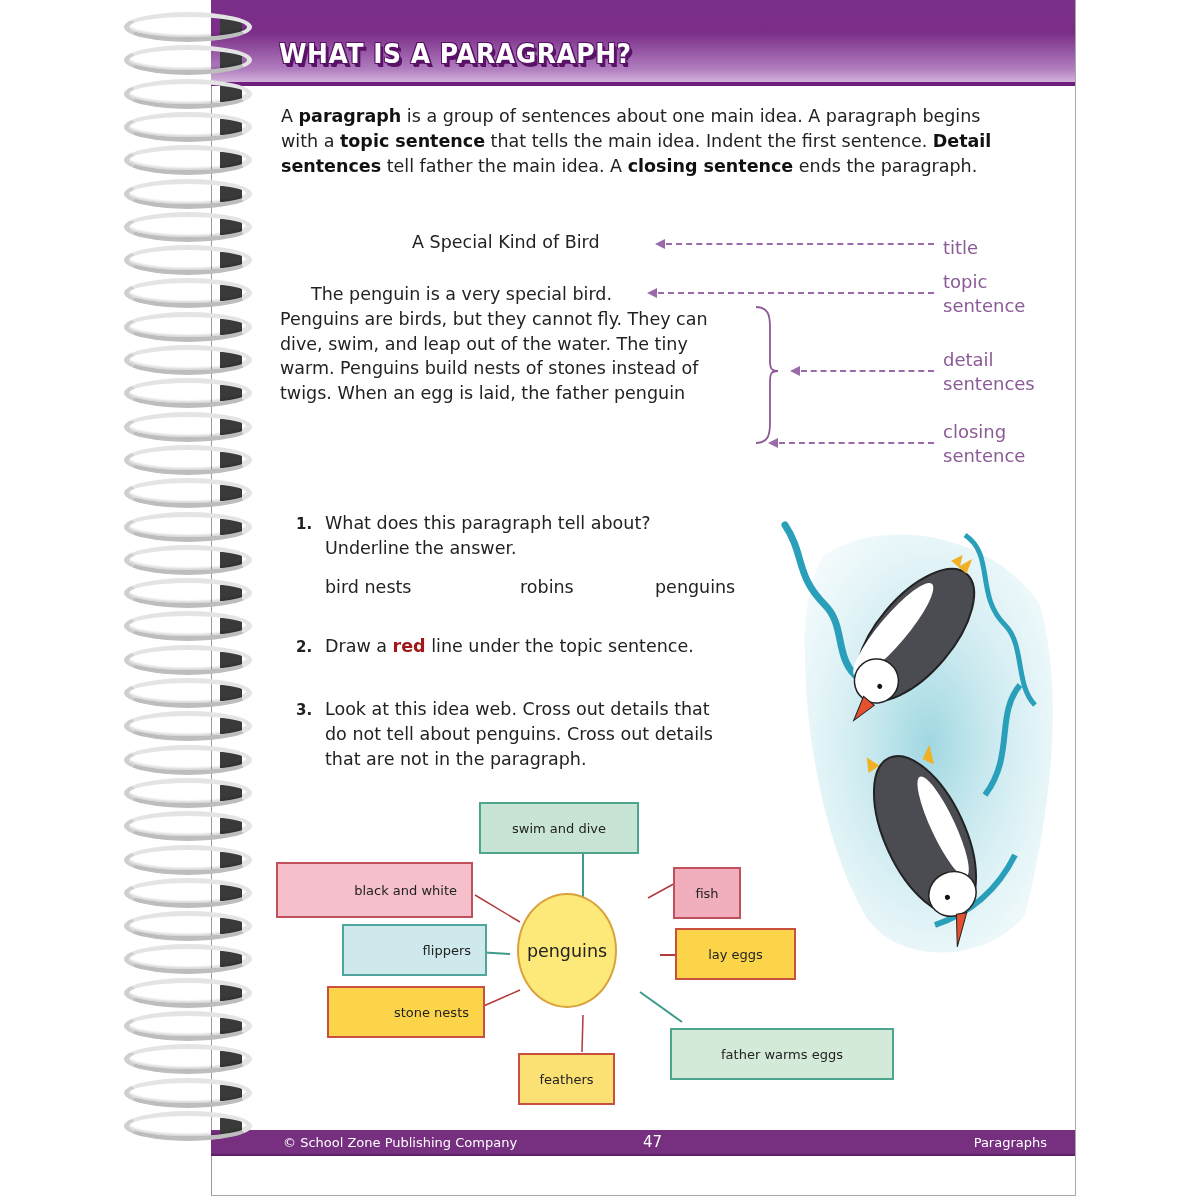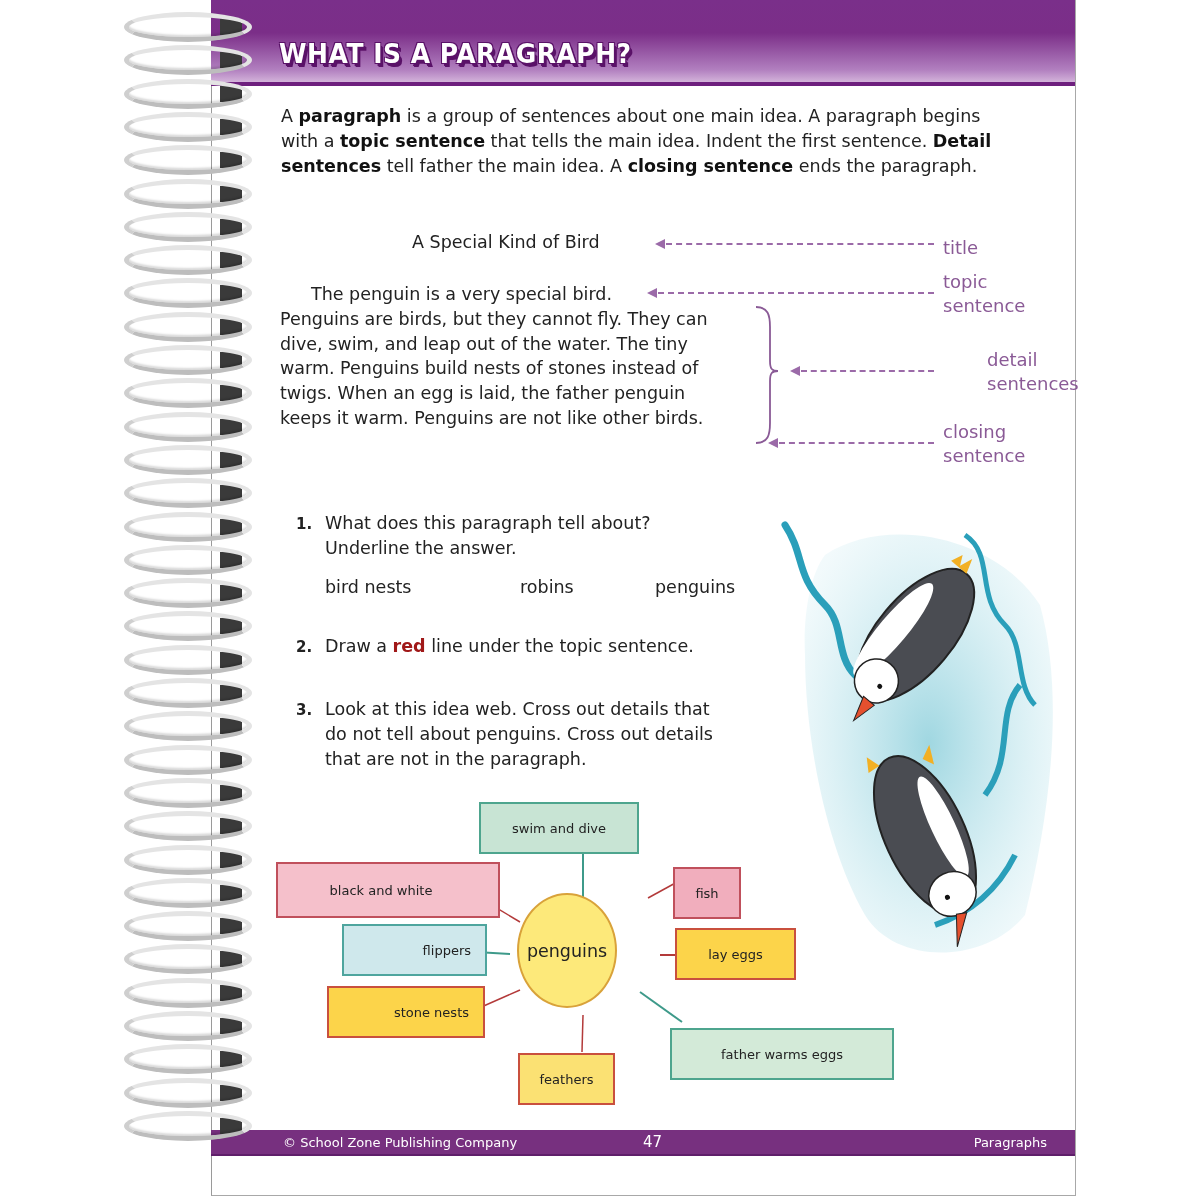--- a/index.html
+++ b/index.html
@@ -119,42 +119,41 @@
 <div class="intro" id="intro"><span>A </span><b>paragraph</b><span> is a group of sentences about one main idea. A paragraph begins with a </span><b>topic sentence</b><span> that tells the main idea. Indent the first sentence. </span><b>Detail sentences</b><span> tell father the main idea. A </span><b>closing sentence</b><span> ends the paragraph.</span></div>
 
 <div class="sample-title">A Special Kind of Bird</div>
 
 <div class="sample-para">
   <div class="indent">The penguin is a very special bird.</div>
   <div>Penguins are birds, but they cannot fly. They can</div>
   <div>dive, swim, and leap out of the water. The tiny</div>
   <div>warm. Penguins build nests of stones instead of</div>
   <div>twigs. When an egg is laid, the father penguin</div>
-  <div>keeps it warm. Penguins are not like other birds.</div>
 </div>
 
 <svg style="position:absolute;left:752px;top:305px;" width="30" height="140" viewBox="0 0 30 140">
   <path d="M4 2 C16 2 18 10 18 22 L18 56 C18 64 20 66 26 66 C20 66 18 68 18 76 L18 118 C18 130 16 138 4 138" fill="none" stroke="#8a5a96" stroke-width="1.8"></path>
 </svg>
 
 <div class="arrowhead" style="left:655px;top:239px;"></div>
 <div class="arrow-line" style="left:666px;top:243px;width:268px;"></div>
 <div class="arrowhead" style="left:647px;top:288px;"></div>
 <div class="arrow-line" style="left:658px;top:292px;width:276px;"></div>
 <div class="arrowhead" style="left:790px;top:366px;"></div>
 <div class="arrow-line" style="left:801px;top:370px;width:133px;"></div>
 <div class="arrowhead" style="left:768px;top:438px;"></div>
 <div class="arrow-line" style="left:779px;top:442px;width:155px;"></div>
 
 <div class="label" style="left:943px;top:236px;">title</div>
 <div class="label" style="left:943px;top:270px;">
   <div>topic</div>
   <div>sentence</div>
 </div>
-<div class="label" style="left:943px;top:348px;margin-left:44px;">
+<div class="label" style="left:943px;top:348px;">
   <div>detail</div>
   <div>sentences</div>
 </div>
 <div class="label" style="left:943px;top:420px;">
   <div>closing</div>
   <div>sentence</div>
 </div>
 
 <div class="q" style="top:511px;">
   <span class="num" style="top:1px;">1.</span>
@@ -222,21 +221,21 @@
 </svg>
 
 <div style="position:absolute;left:470px;top:893px;width:230px;height:0;">
   <div style="position:absolute;left:47px;top:0;width:100px;height:115px;border-radius:50%;background:#fde97a;border:2px solid #d9a23a;box-sizing:border-box;"></div>
   <div style="position:absolute;left:47px;top:0;width:100px;height:115px;display:flex;align-items:center;justify-content:center;font-size:17.5px;color:#222;">penguins</div>
 </div>
 
 <div class="web-box" style="left:479px;top:802px;width:160px;height:52px;background:#c8e4d4;border-color:#4ea58e;">
   <span>swim and dive</span>
 </div>
-<div class="web-box" style="left:276px;top:862px;width:224px;height:56px;background:#f5c0cb;border-color:#c0505c;justify-content:center;padding-right:14px;">
+<div class="web-box" style="left:276px;top:862px;width:197px;height:56px;background:#f5c0cb;border-color:#c0505c;justify-content:flex-end;padding-right:14px;">
   <span>black and white</span>
 </div>
 <div class="web-box" style="left:673px;top:867px;width:68px;height:52px;background:#f1aebd;border-color:#c0505c;">
   <span>fish</span>
 </div>
 <div class="web-box" style="left:342px;top:924px;width:145px;height:52px;background:#cfe8ec;border-color:#4ea59e;justify-content:flex-end;padding-right:14px;">
   <span>flippers</span>
 </div>
 <div class="web-box" style="left:675px;top:928px;width:121px;height:52px;background:#fcd44a;border-color:#c9503e;">
   <span>lay eggs</span>

